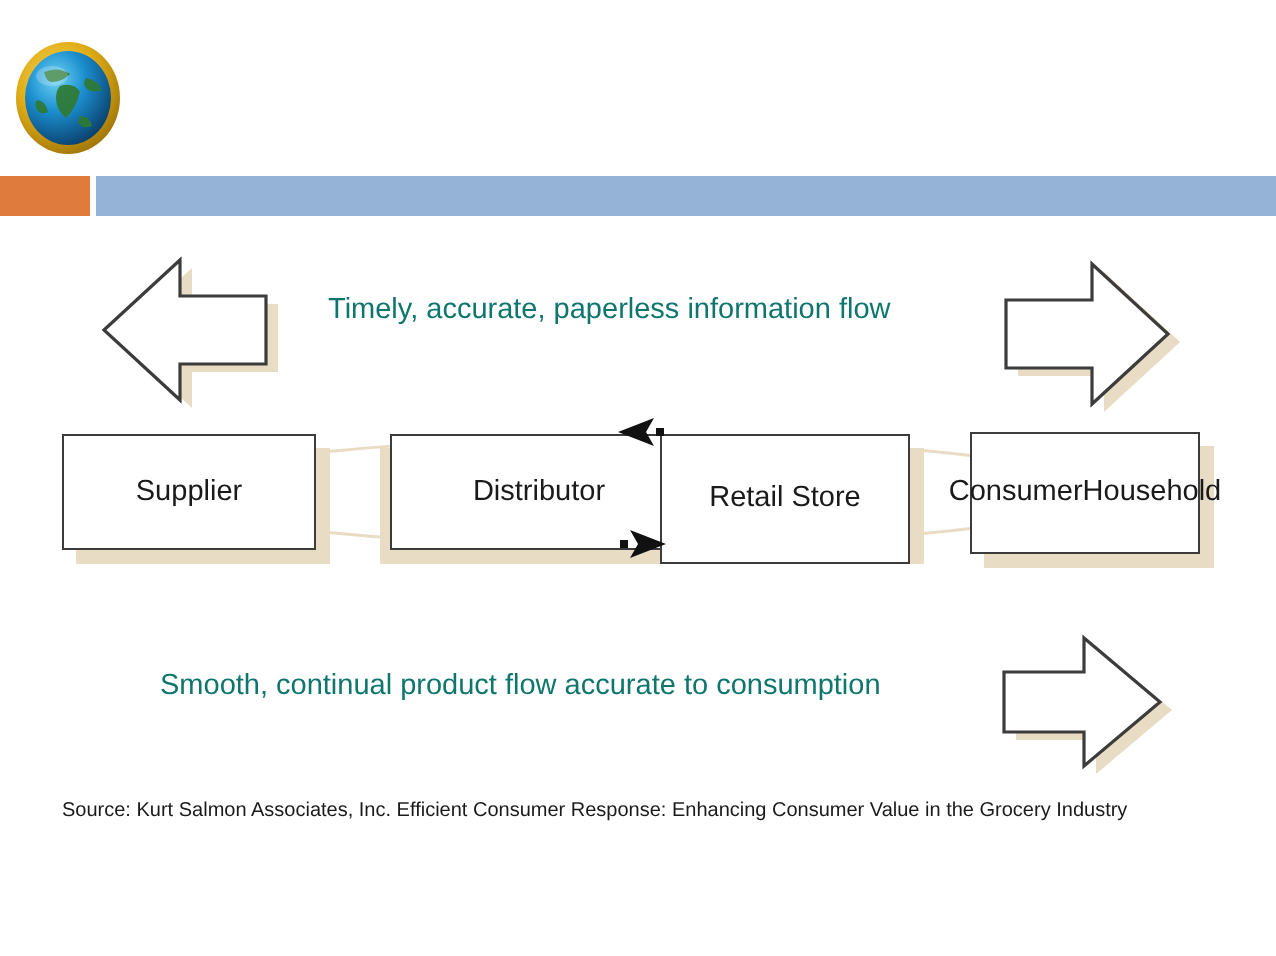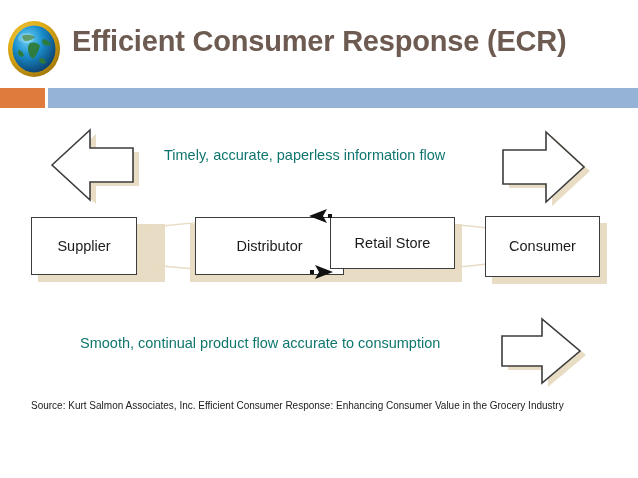--- a/index.html
+++ b/index.html
@@ -140,21 +140,20 @@
         <path d="M16 16 q7 -3 13 1 q-4 4 -9 4 q-3 0 -4 -5 z"></path>
         <path d="M24 23 q7 -2 10 3 q-2 8 -7 13 q-5 -4 -5 -10 q0 -4 2 -6 z"></path>
         <path d="M37 19 q6 1 8 6 q-5 2 -8 -1 q-2 -2 0 -5 z"></path>
         <path d="M13 30 q4 1 5 6 q-4 2 -6 -2 q-1 -3 1 -4 z"></path>
         <path d="M34 38 q5 0 6 5 q-5 2 -7 -2 z"></path>
       </g>
       <ellipse cx="20" cy="18" rx="8" ry="5" fill="#ffffff" opacity="0.22"></ellipse>
     </svg>
   </div>
 
-  <div id="slide-title">Efficient Consumer Response (ECR)</div>
 
   <div id="header-accent-orange"></div>
   <div id="header-accent-blue"></div>
 </div>
 
 <div class="block-arrow" style="left:35px; top:124px;">
   <svg width="110" height="84" viewBox="0 0 110 84">
 
     <path d="M23 45 L61 10 L61 28 L104 28 L104 62 L61 62 L61 80 Z" fill="#e8dcc4"></path>
 
@@ -173,34 +172,35 @@
 
 <div class="flow-box-shadow" style="left:38px; top:224px; width:127px; height:58px;"></div>
 <div class="flow-box-shadow" style="left:190px; top:224px; width:149px; height:58px;"></div>
 <div class="flow-box-shadow" style="left:337px; top:224px; width:125px; height:58px;"></div>
 <div class="flow-box-shadow" style="left:492px; top:223px; width:115px; height:61px;"></div>
 
 <svg id="flow-lens" viewBox="0 0 572 64">
   <path d="M28 32 C 120 -4, 450 -4, 544 32 C 450 68, 120 68, 28 32 Z" fill="none" stroke="#e8dcc4" stroke-width="1.4"></path>
 </svg>
 
-<div class="flow-box" style="left:31px; top:217px; width:106px; height:58px;">
+<div class="flow-box" style="left:31px; top:217px; width:127px; height:58px;">
   <span>Supplier</span>
 </div>
 
 <div class="flow-box" style="left:183px; top:217px; width:149px; height:58px;margin-left:12px;">
   <span>Distributor</span>
 </div>
 
-<div class="flow-box" style="left:330px; top:217px; width:125px; height:52px;">
+<div class="flow-box" style="left:330px; top:217px; width:125px; height:65px;">
   <span>Retail Store</span>
 </div>
 
 <div class="flow-box" style="left:485px; top:216px; width:115px; height:61px; flex-direction:row;">
   <span>Consumer</span>
+  <span>Household</span>
 </div>
 
 <div class="mini-arrow" style="left:307px; top:208px;">
   <svg width="28" height="16" viewBox="0 0 28 16">
     <path d="M2 8 L20 1 L16 8 L20 15 Z" fill="#111111"></path>
     <rect x="21" y="6" width="4" height="4" fill="#111111"></rect>
   </svg>
 </div>
 
 <div class="mini-arrow" style="left:307px; top:264px;">

